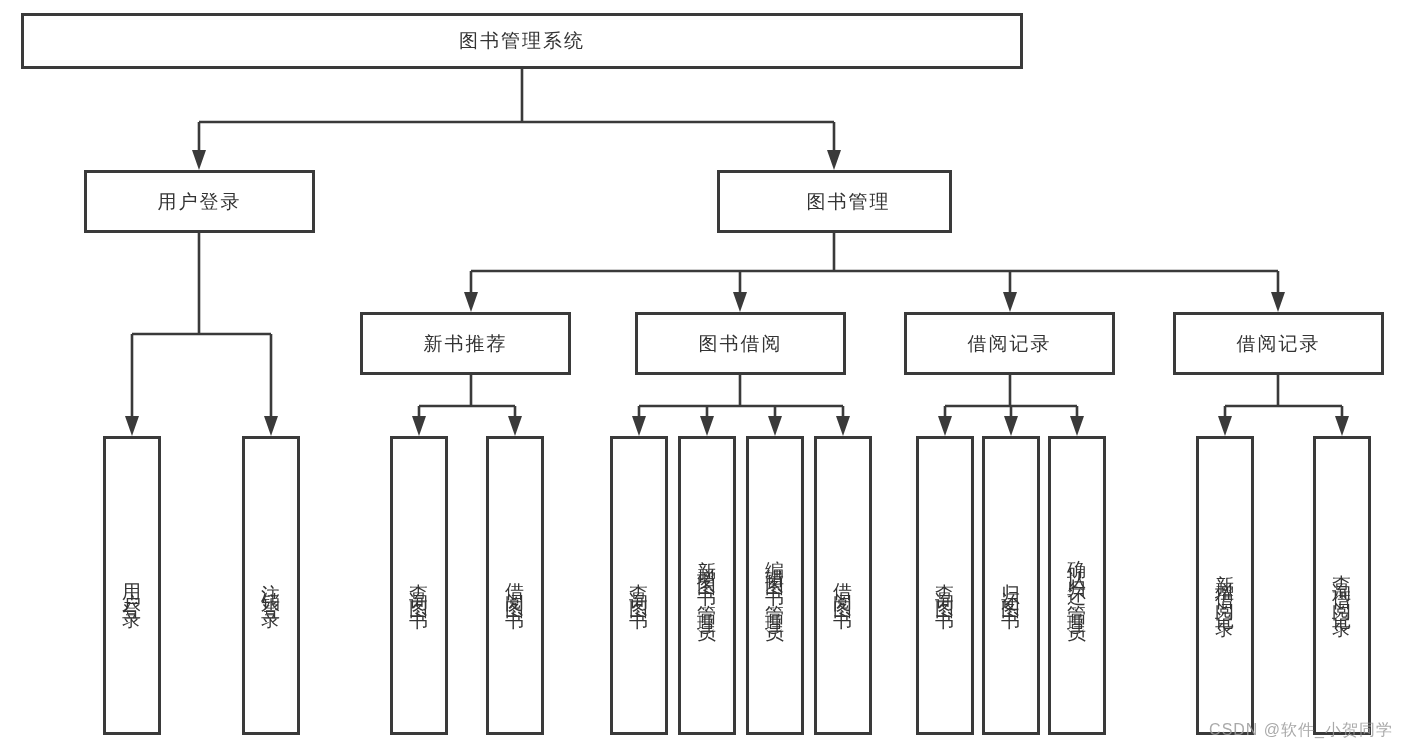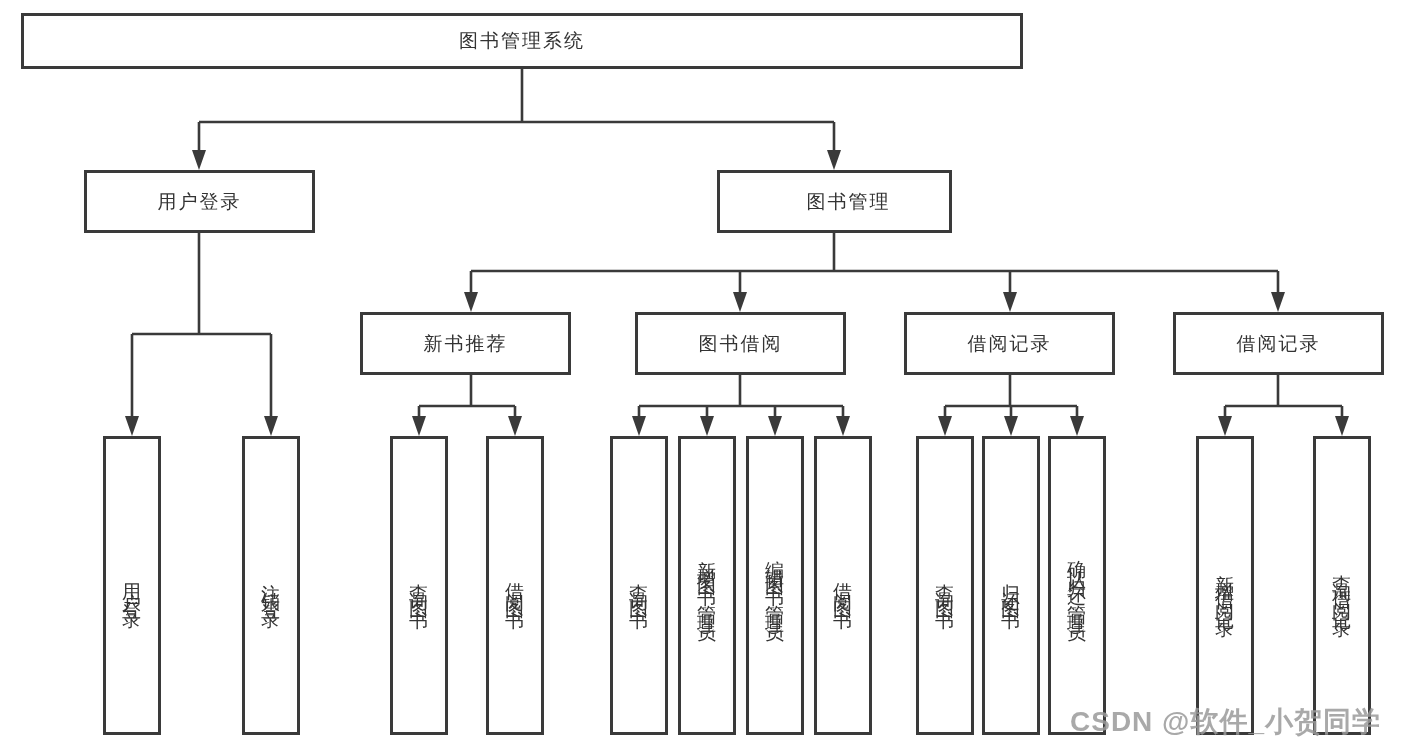--- a/index.html
+++ b/index.html
@@ -33,28 +33,27 @@
   }
   .node.leaf{
     writing-mode:vertical-rl;
     text-orientation:mixed;
     letter-spacing:9px;
     line-height:1;
     font-size:19px;
   }
   .watermark{
     position:absolute;
-    right:24px;bottom:6px;
+    right:12px;bottom:6px;
     color:var(--watermark);
-    font-size:28px;
+    font-size:16px;
     letter-spacing:1px;
     opacity:0.85;
     z-index:5;
     white-space:nowrap;
-    font-weight:bold;
   }
 </style>
 </head>
 <body>
 
 <div class="canvas">
 
   <svg class="connectors" viewBox="0 0 1405 747">
 
     <g>

